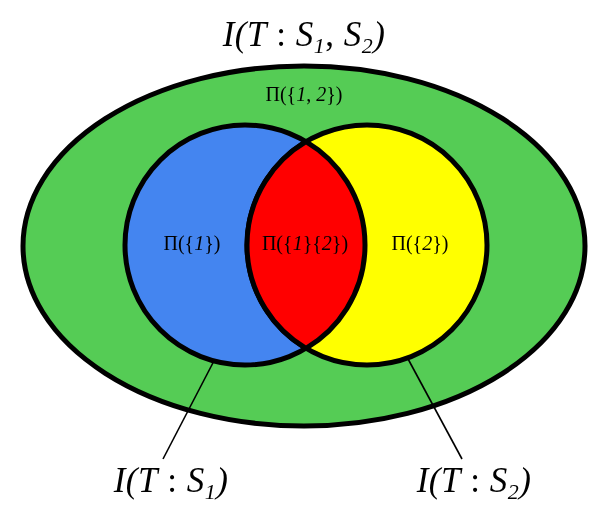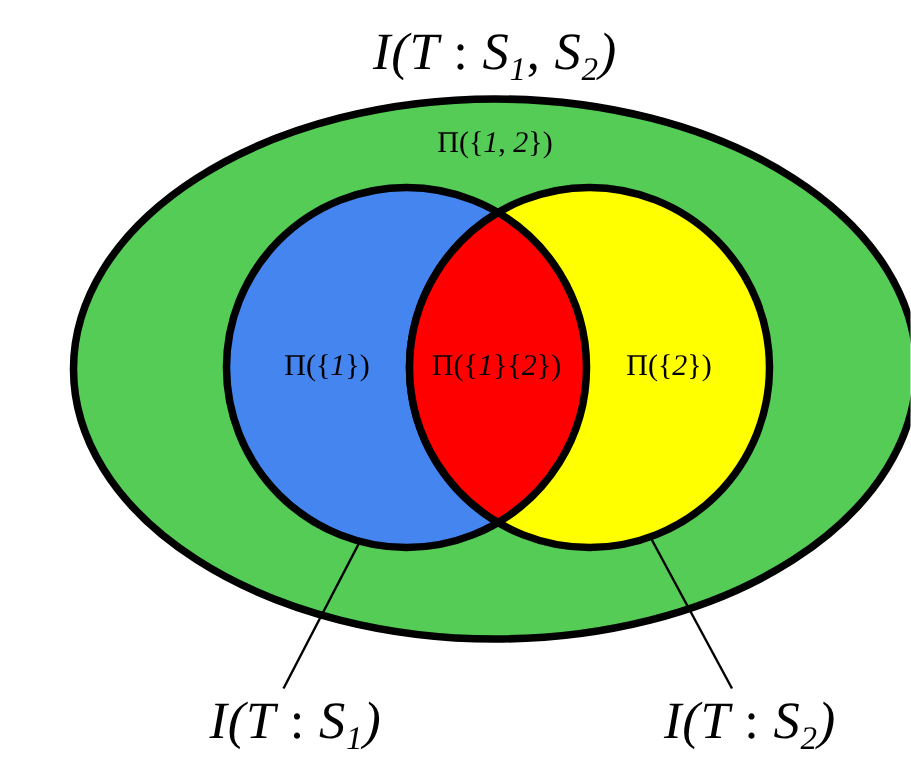--- a/index.html
+++ b/index.html
@@ -11,21 +11,20 @@
     width: 607px;
     height: 515px;
     overflow: hidden;
     font-family: "Liberation Serif", "DejaVu Serif", serif;
   }
   #diagram-root {
     position: relative;
     width: 532px;
     height: 515px;
     background: #ffffff;
-    margin-left: 26px;
   }
   svg.venn-canvas {
     position: absolute;
     left: 0;
     top: 0;
     width: 607px;
     height: 515px;
     display: block;
   }
   

